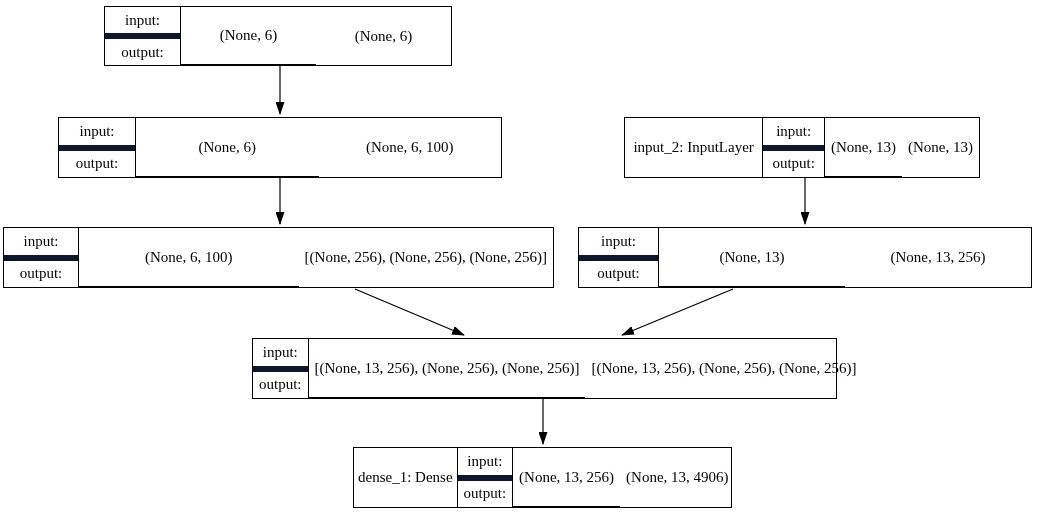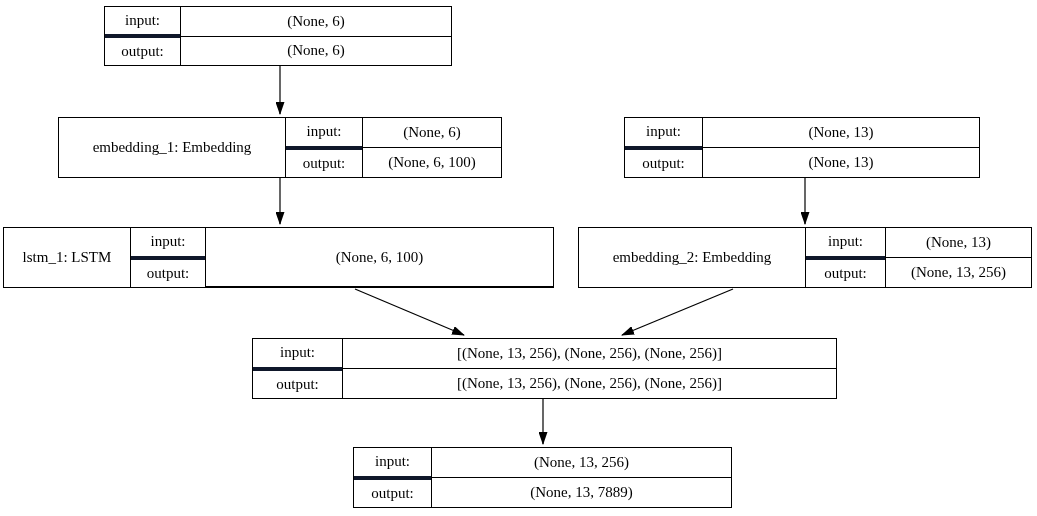--- a/index.html
+++ b/index.html
@@ -50,26 +50,26 @@
   }
   .key-row {
     flex: 1;
     display: flex;
     align-items: center;
     justify-content: center;
     white-space: nowrap;
     padding: 0 6px;
   }
   .key-row.top {
-    border-bottom: 4px solid #0f172a;
+    border-bottom: 6px solid #0f172a;
   }
   .cell-vals {
     flex: 1;
     display: flex;
-    flex-direction: column;
+    flex-direction: row;
     box-sizing: border-box;
   }
   .val-row {
     flex: 1;
     display: flex;
     align-items: center;
     justify-content: center;
     white-space: nowrap;
     padding: 0 6px;
   }
@@ -101,55 +101,54 @@
       <div class="key-row top">input:</div>
       <div class="key-row">output:</div>
     </div>
     <div class="cell-vals">
       <div class="val-row top">(None, 6)</div>
       <div class="val-row">(None, 6)</div>
     </div>
   </div>
 
   <div class="node" style="left:58px; top:117px; width:444px; height:61px;">
-    <div class="cell-name" style="width:227px;">embedding_1: Embedding</div>
     <div class="cell-keys" style="width:77px;">
       <div class="key-row top">input:</div>
       <div class="key-row">output:</div>
     </div>
     <div class="cell-vals">
       <div class="val-row top">(None, 6)</div>
       <div class="val-row">(None, 6, 100)</div>
     </div>
   </div>
 
   <div class="node" style="left:3px; top:227px; width:551px; height:61px;">
-    <div class="cell-name" style="width:127px;">lstm_1: LSTM</div>
     <div class="cell-keys" style="width:75px;">
       <div class="key-row top">input:</div>
       <div class="key-row">output:</div>
     </div>
     <div class="cell-vals">
       <div class="val-row top">(None, 6, 100)</div>
+      <div class="val-row">[(None, 256), (None, 256), (None, 256)]</div>
     </div>
   </div>
 
   <div class="node" style="left:624px; top:117px; width:356px; height:61px;">
+    <div class="cell-name" style="width:173px;">input_2: InputLayer</div>
     <div class="cell-keys" style="width:78px;">
       <div class="key-row top">input:</div>
       <div class="key-row">output:</div>
     </div>
     <div class="cell-vals">
       <div class="val-row top">(None, 13)</div>
       <div class="val-row">(None, 13)</div>
     </div>
   </div>
 
   <div class="node" style="left:578px; top:227px; width:454px; height:61px;">
-    <div class="cell-name" style="width:227px;">embedding_2: Embedding</div>
     <div class="cell-keys" style="width:80px;">
       <div class="key-row top">input:</div>
       <div class="key-row">output:</div>
     </div>
     <div class="cell-vals">
       <div class="val-row top">(None, 13)</div>
       <div class="val-row">(None, 13, 256)</div>
     </div>
   </div>
 
@@ -158,23 +157,24 @@
       <div class="key-row top">input:</div>
       <div class="key-row">output:</div>
     </div>
     <div class="cell-vals">
       <div class="val-row top">[(None, 13, 256), (None, 256), (None, 256)]</div>
       <div class="val-row">[(None, 13, 256), (None, 256), (None, 256)]</div>
     </div>
   </div>
 
   <div class="node" style="left:353px; top:447px; width:379px; height:61px;">
+    <div class="cell-name" style="width:144px;">dense_1: Dense</div>
     <div class="cell-keys" style="width:78px;">
       <div class="key-row top">input:</div>
       <div class="key-row">output:</div>
     </div>
     <div class="cell-vals">
       <div class="val-row top">(None, 13, 256)</div>
-      <div class="val-row">(None, 13, 7889)</div>
+      <div class="val-row">(None, 13, 4906)</div>
     </div>
   </div>
 
 </div>
 
 </body></html>

